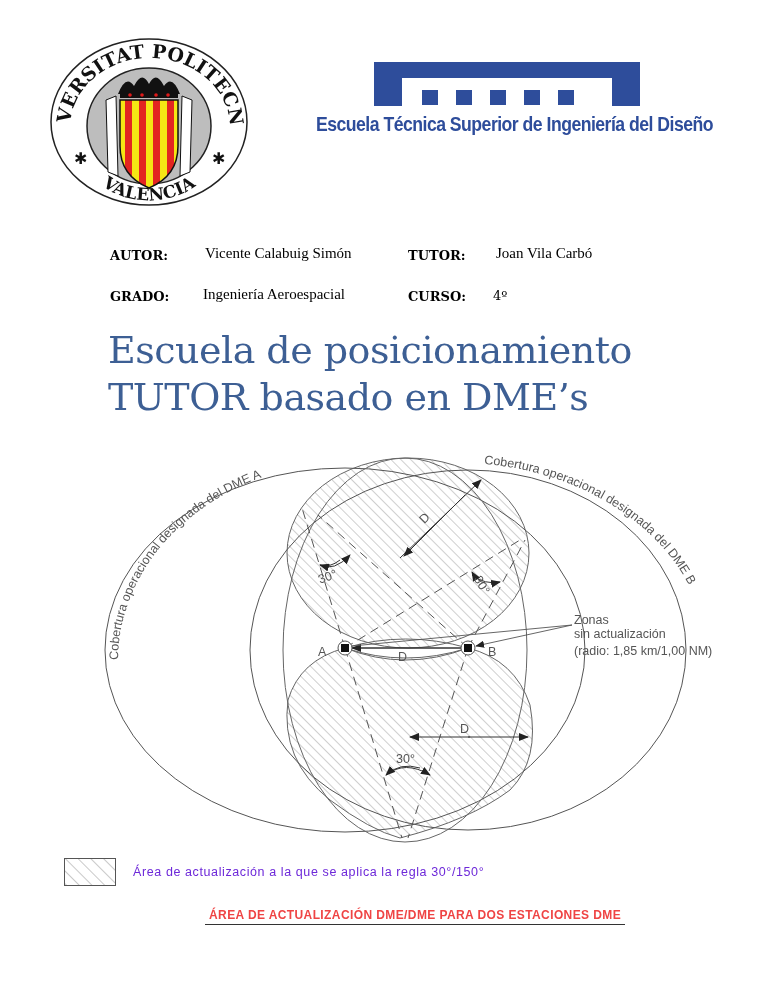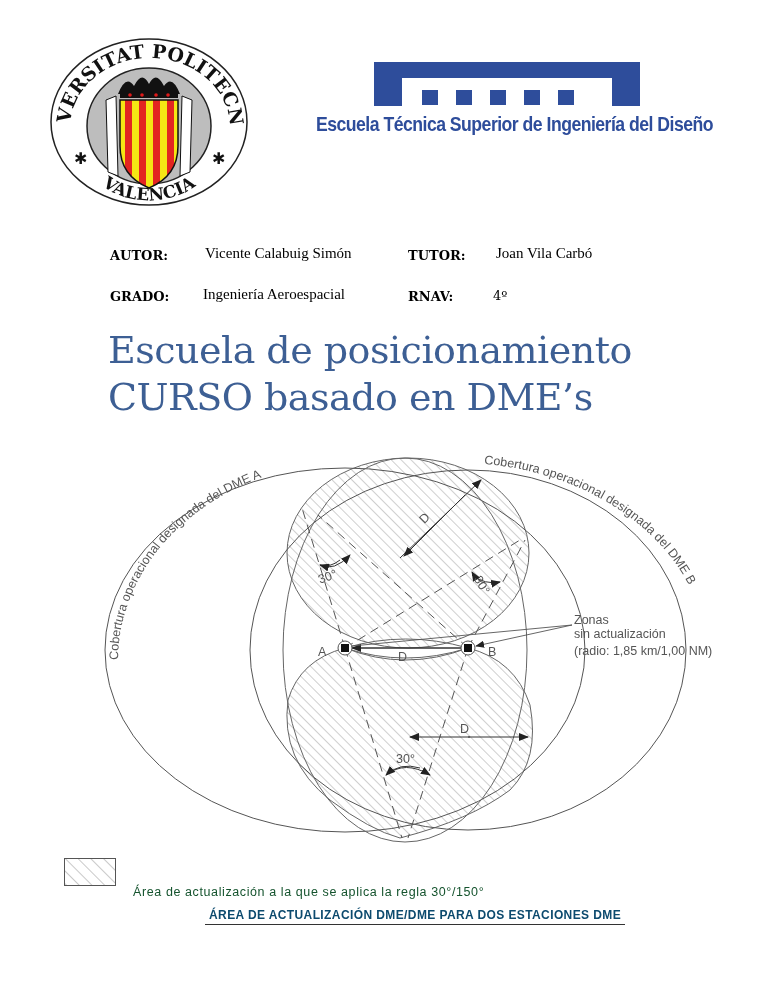--- a/index.html
+++ b/index.html
@@ -14,22 +14,22 @@
     .meta { font-family:"DejaVu Serif","Liberation Serif", serif; font-size:13px; color:#000; white-space:nowrap; }
     .meta-label { font-weight:bold; }
     .meta-value { font-family:"Liberation Serif", serif; font-size:15px; }
     
     .title-line { font-family:"DejaVu Serif","Liberation Serif", serif; font-size:38px; color:#3d5f94; white-space:nowrap; letter-spacing:-0.5px; line-height:44px; }
     
     #diagram { left:40px; top:440px; width:700px; height:420px; }
     .dlabel { font-family:"Liberation Sans", sans-serif; fill:#555; font-size:12.5px; }
     
     #legend-swatch { left:64px; top:858px; width:52px; height:28px; }
-    .legend-text { font-family:"Liberation Sans", sans-serif; font-size:12.5px; color:#14532d; white-space:nowrap; letter-spacing:0.6px;margin-top:20px; }
-    .caption { font-family:"Liberation Sans", sans-serif; font-size:12px; font-weight:bold; color:#0c4a6e; white-space:nowrap; letter-spacing:0.4px; border-bottom:1.5px solid #333; padding:0 4px 2px 4px; }
+    .legend-text { font-family:"Liberation Sans", sans-serif; font-size:12.5px; color:#6d28d9; white-space:nowrap; letter-spacing:0.6px; }
+    .caption { font-family:"Liberation Sans", sans-serif; font-size:12px; font-weight:bold; color:#ef4444; white-space:nowrap; letter-spacing:0.4px; border-bottom:1.5px solid #333; padding:0 4px 2px 4px; }
   </style>
 </head>
 <body>
 
 <div id="upv-seal" class="abs">
   <svg width="202" height="170" viewBox="0 0 202 170">
     <defs>
       <path id="sealTop" d="M 22 92 A 80 70 0 0 1 182 92"></path>
       <path id="sealBot" d="M 55 150 A 60 40 0 0 0 147 150"></path>
       <clipPath id="shieldClip">
@@ -80,25 +80,25 @@
   <span class="etsid-text">Escuela Técnica Superior de Ingeniería del Diseño</span>
 </div>
 
 <div class="abs meta" style="left:110px; top:248px;"><span class="meta-label">AUTOR:</span></div>
 <div class="abs meta" style="left:205px; top:245px;"><span class="meta-value">Vicente Calabuig Simón</span></div>
 <div class="abs meta" style="left:408px; top:248px;text-align:right;"><span class="meta-label">TUTOR:</span></div>
 <div class="abs meta" style="left:496px; top:245px;"><span class="meta-value">Joan Vila Carbó</span></div>
 
 <div class="abs meta" style="left:110px; top:289px;text-align:right;"><span class="meta-label">GRADO:</span></div>
 <div class="abs meta" style="left:203px; top:286px;"><span class="meta-value">Ingeniería Aeroespacial</span></div>
-<div class="abs meta" style="left:408px; top:289px;"><span class="meta-label">RNAV:</span></div>
+<div class="abs meta" style="left:408px; top:289px;"><span class="meta-label">CURSO:</span></div>
 <div class="abs meta" style="left:493px; top:288px;"><span style="font-family:'DejaVu Serif',serif;font-size:13px;">4º</span></div>
 
 <div class="abs title-line" style="left:108px; top:328px;">Escuela de posicionamiento</div>
-<div class="abs title-line" style="left:108px; top:375px;">CURSO  basado en DME’s</div>
+<div class="abs title-line" style="left:108px; top:375px;">TUTOR  basado en DME’s</div>
 
 <div id="diagram" class="abs">
   <svg width="700" height="420" viewBox="40 440 700 420">
     <defs>
       <pattern id="hatch" patternUnits="userSpaceOnUse" width="7" height="7" patternTransform="rotate(-45)">
         <line x1="0" y1="0" x2="0" y2="7" stroke="#888" stroke-width="0.8"></line>
       </pattern>
       <marker id="arr" markerWidth="10" markerHeight="8" refX="9" refY="4" orient="auto">
         <path d="M0,0 L10,4 L0,8 Z" fill="#222"></path>
       </marker>

